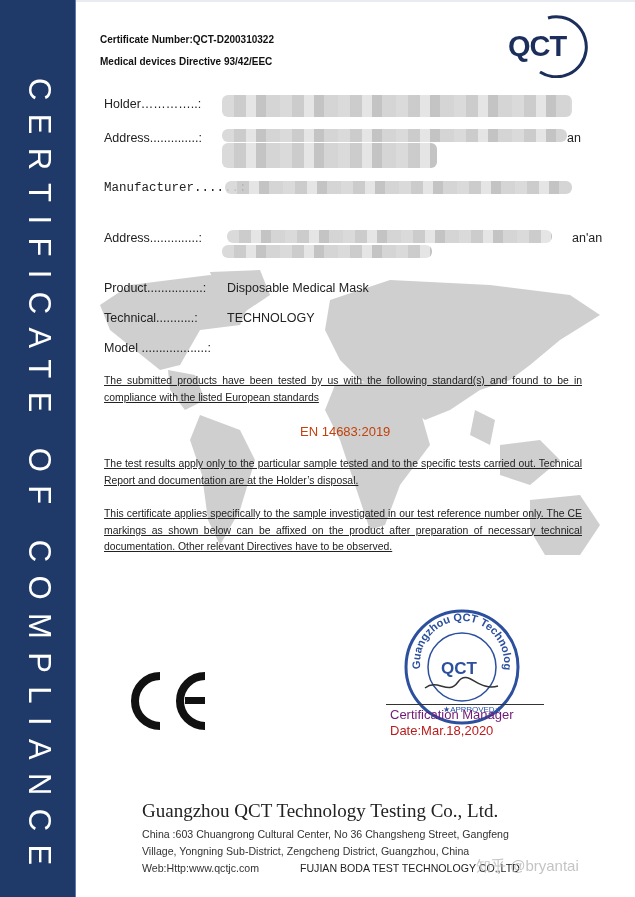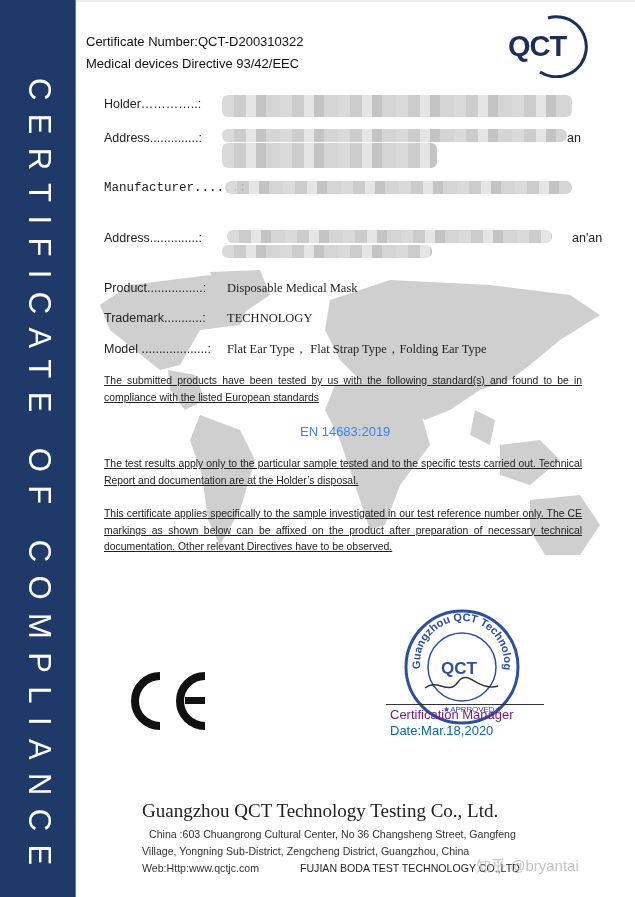--- a/index.html
+++ b/index.html
@@ -17,46 +17,46 @@
       color: #ffffff;
       font-family: "Liberation Sans", sans-serif;
       font-size: 31px; font-weight: normal;
       letter-spacing: 13.4px;
       line-height: 34px;
       white-space: pre;
     }
 
     .top-strip { position: absolute; left: 76px; top: 0; right: 0; height: 2px; background: #e8ebf0; }
 
-    .header-line { position: absolute; left: 86px; font-size: 13px; font-weight: normal; color: #111; }
+    .header-line { position: absolute; left: 100px; font-size: 10px; font-weight: bold; color: #111; }
     .cert-number { top: 34px; }
     .directive { top: 56px; }
 
     .logo { position: absolute; left: 500px; top: 12px; width: 104px; height: 66px; }
 
     .map { position: absolute; left: 90px; top: 270px; width: 545px; height: 320px; opacity: 1; }
 
     .field-row { position: absolute; left: 104px; display: flex; align-items: baseline; font-size: 12.5px; color: #222; justify-content: center; }
     .field-label { width: 123px; white-space: nowrap; }
-    .field-value { white-space: nowrap; font-family: Liberation Serif, serif; }
+    .field-value { white-space: nowrap; }
     .redacted { position: absolute; height: 12px; border-radius: 6px;
       background: repeating-linear-gradient(90deg, #d6d6d6 0 12px, #c6c6c6 12px 24px, #e2e2e2 24px 34px, #bdbdbd 34px 44px, #d0d0d0 44px 58px);
       opacity: 0.9;
     }
     .tail { position: absolute; font-size: 12.5px; color: #222; }
 
     .para { position: absolute; left: 104px; width: 478px; font-size: 10.4px; line-height: 16.6px; color: #222; text-align: justify; text-decoration: underline; }
-    .standard { position: absolute; left: 300px; top: 424px; font-size: 13px; color: #3b82f6; }
+    .standard { position: absolute; left: 300px; top: 424px; font-size: 13px; color: #c2410c; }
 
     .ce-mark { position: absolute; left: 127px; top: 670px; width: 84px; height: 62px; }
 
     .stamp { position: absolute; left: 403px; top: 608px; width: 118px; height: 118px; }
     .sig-line { position: absolute; left: 386px; top: 704px; width: 158px; height: 1px; background: #333; }
     .cert-manager { position: absolute; left: 390px; top: 707px; font-size: 13px; color: #701a75; }
-    .cert-date { position: absolute; left: 390px; top: 723px; font-size: 13px; color: #0369a1; }
+    .cert-date { position: absolute; left: 390px; top: 723px; font-size: 13px; color: #b91c1c; }
 
     .company-name { position: absolute; left: 142px; top: 800px; font-family: "Liberation Serif", serif; font-size: 19px; color: #222; }
     .addr-line { position: absolute; left: 142px; font-size: 10.6px; color: #333; white-space: nowrap; }
     .web { top: 862px; }
     .fujian { position: absolute; left: 300px; top: 862px; font-size: 10.6px; color: #222; white-space: nowrap; }
     .watermark { position: absolute; left: 476px; top: 857px; font-size: 15px; color: rgba(190,190,190,0.9); white-space: nowrap; }
   </style>
 </head>
 <body>
 
@@ -109,26 +109,25 @@
 </div>
 <div class="redacted" style="left:227px; top:230px; width:325px; height:13px;"></div>
 <div class="redacted" style="left:222px; top:245px; width:210px; height:13px;"></div>
 <span class="tail" style="left:552px; top:231px;margin-left:20px;">an'an</span>
 
 <div class="field-row" style="top:281px;">
   <span class="field-label">Product................:</span>
   <span class="field-value">Disposable Medical Mask</span>
 </div>
 <div class="field-row" style="top:311px;">
-  <span class="field-label">Trademark...........:</span>
+  <span class="field-label">Technical...........:</span>
   <span class="field-value">TECHNOLOGY</span>
 </div>
 <div class="field-row" style="top:341px;">
   <span class="field-label">Model ...................:</span>
-  <span class="field-value">Flat Ear Type，  Flat Strap Type，Folding Ear Type</span>
 </div>
 
 <div class="para" style="top:373px;">The submitted products have been tested by us with the following standard(s) and found to be in compliance with the listed European standards</div>
 <div class="standard">EN 14683:2019</div>
 <div class="para" style="top:456px;">The test results apply only to the particular sample tested and to the specific tests carried out. Technical Report and documentation are at the Holder’s disposal.</div>
 <div class="para" style="top:506px;">This certificate applies specifically to the sample investigated in our test reference number only. The CE markings as shown below can be affixed on the product after preparation of necessary technical documentation. Other relevant Directives have to be observed.</div>
 
 <svg class="ce-mark" viewBox="0 0 84 62">
   <path d="M33 6 A25 25 0 1 0 33 56" fill="none" stroke="#111" stroke-width="8"></path>
   <path d="M78 6 A25 25 0 1 0 78 56" fill="none" stroke="#111" stroke-width="8"></path>
@@ -147,17 +146,17 @@
   <text x="38" y="66" font-family="Liberation Sans, sans-serif" font-size="17" font-weight="bold" fill="#2c4f9e">QCT</text>
   <text x="40" y="104" font-family="Liberation Sans, sans-serif" font-size="8" fill="#2c4f9e">★APPROVED★</text>
   <path d="M22 80 C35 70, 45 88, 55 74 S 75 84, 95 78" fill="none" stroke="#333" stroke-width="1.5"></path>
 </svg>
 
 <div class="sig-line"></div>
 <div class="cert-manager">Certification Manager</div>
 <div class="cert-date">Date:Mar.18,2020</div>
 
 <div class="company-name">Guangzhou QCT Technology Testing Co., Ltd.</div>
-<div class="addr-line" style="top:828px;margin-left:7px;">China :603 Chuangrong Cultural Center, No 36 Changsheng Street, Gangfeng</div>
+<div class="addr-line" style="top:828px;">China :603 Chuangrong Cultural Center, No 36 Changsheng Street, Gangfeng</div>
 <div class="addr-line" style="top:845px;">Village, Yongning Sub-District, Zengcheng District, Guangzhou, China</div>
 <div class="addr-line web">Web:Http:www.qctjc.com</div>
 <div class="fujian">FUJIAN BODA TEST TECHNOLOGY CO.,LTD</div>
 <div class="watermark">知乎 @bryantai</div>
 
 </body></html>

